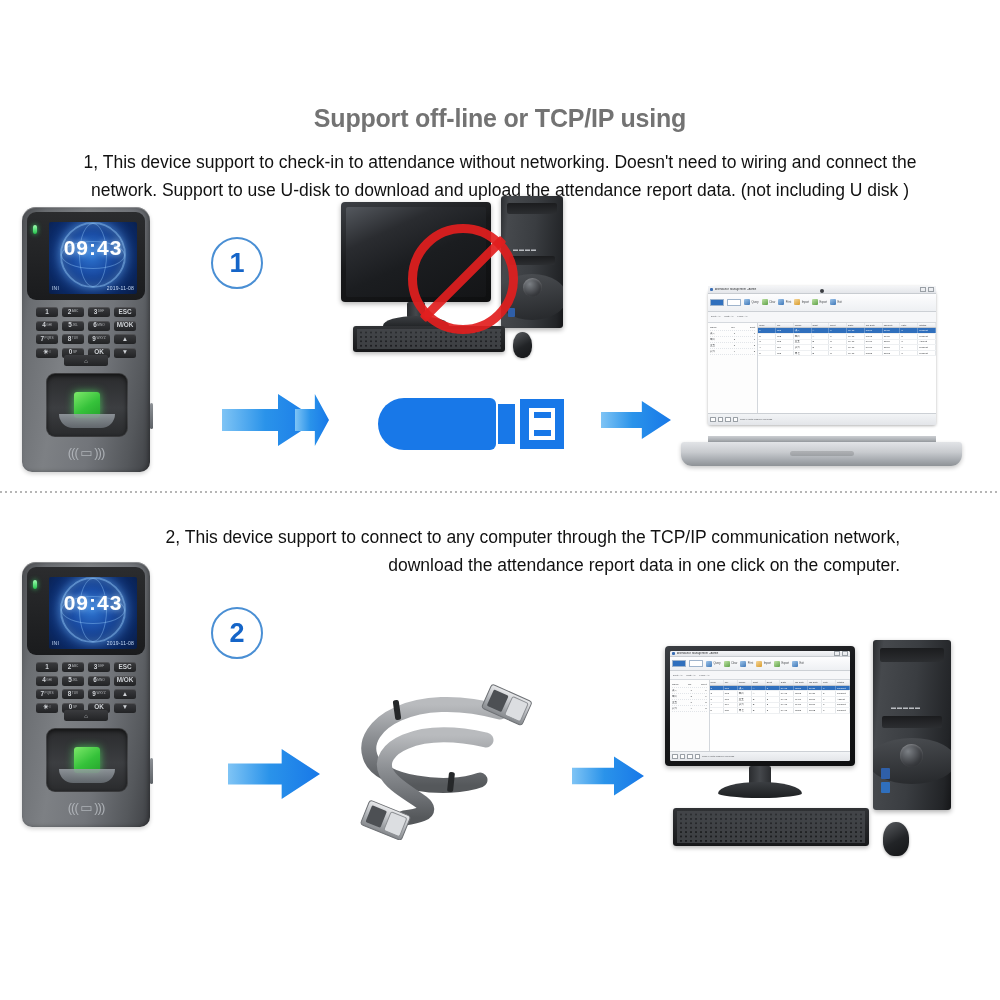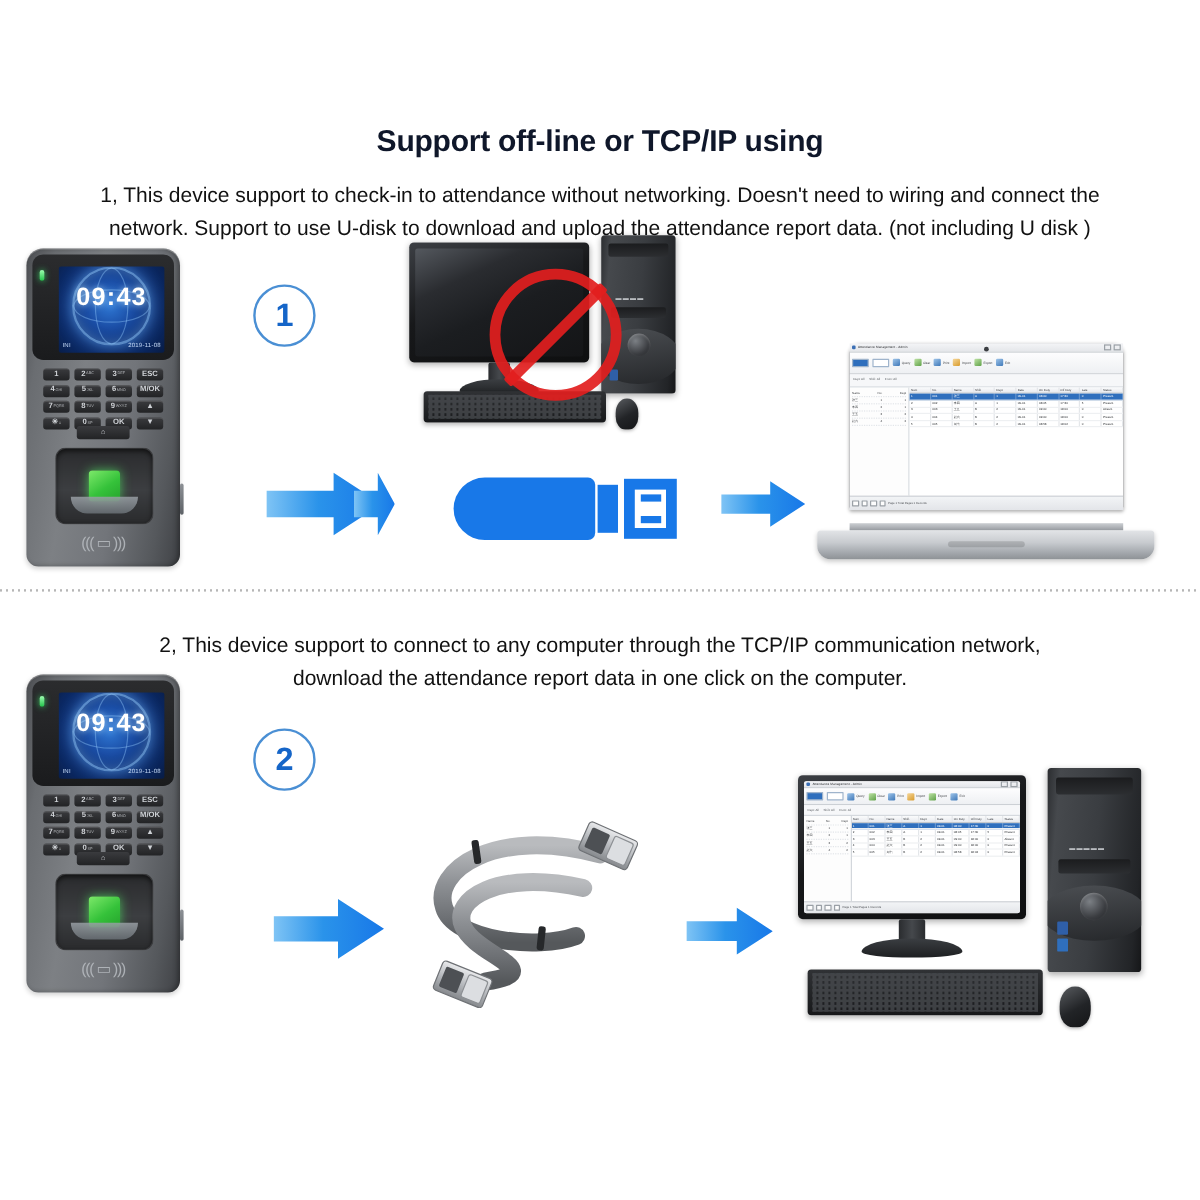--- a/index.html
+++ b/index.html
@@ -6,28 +6,28 @@
   body{
     width:1000px;height:1000px;background:#ffffff;
     font-family:"Liberation Sans", sans-serif;
     color:#111;overflow:hidden;position:relative;
   }
   .page{position:relative;width:1000px;height:1000px;}
 
   
   .title{
     position:absolute;left:0;top:104px;width:1000px;text-align:center;
-    font-size:25px;font-weight:bold;letter-spacing:-0.2px;color:#0f172a;
+    font-size:25px;font-weight:bold;letter-spacing:-0.2px;color:#737373;
   }
   .para{
     position:absolute;width:880px;left:60px;text-align:center;
     font-size:17.5px;line-height:28px;color:#111;
   }
   .para.p1{top:148px;}
-  .para.p2{top:523px;width:800px;left:100px;}
+  .para.p2{top:523px;width:800px;left:100px;text-align:right;}
 
   
   .divider{
     position:absolute;left:0;top:491px;width:1000px;height:2px;
     background-image:linear-gradient(to right,#b6b6b6 0 2px,transparent 2px 5px);
     background-size:5px 2px;background-repeat:repeat-x;
   }
 
   
   .device{position:absolute;width:128px;height:265px;}

